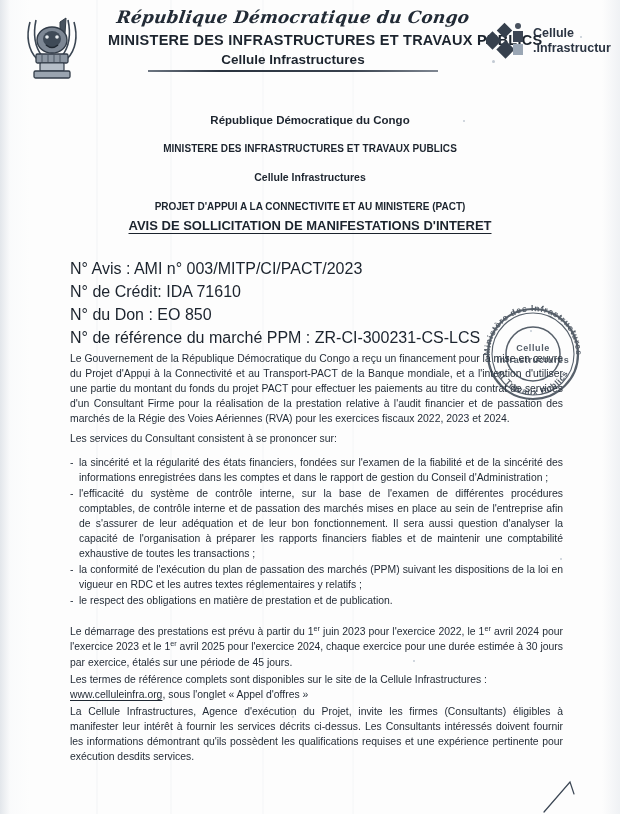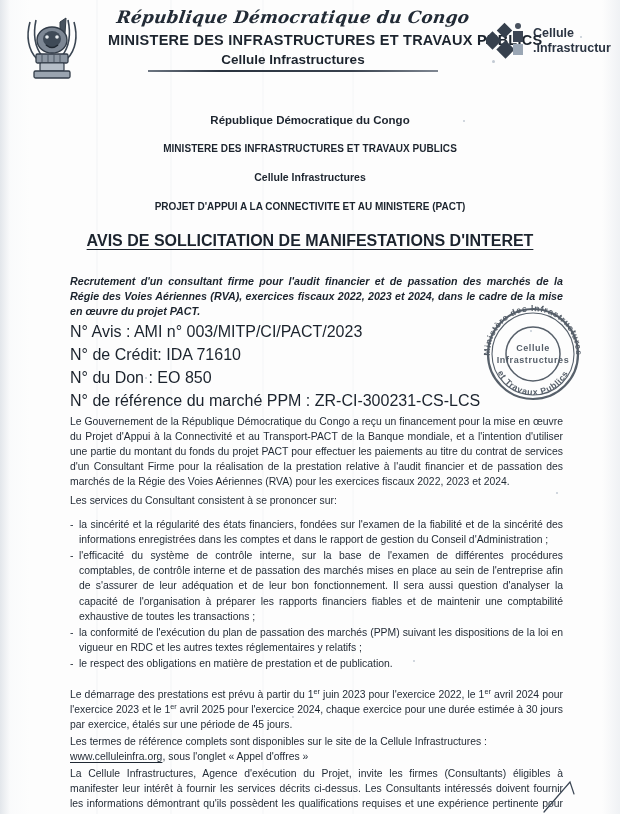--- a/index.html
+++ b/index.html
@@ -136,22 +136,22 @@
   }
   .tb-line {
     font-weight: 700;
     color: #1c242e;
   }
   .tb-1 { font-size: 11.5px; }
   .tb-2 { font-size: 10px; margin-top: 17px; letter-spacing: .05px; }
   .tb-3 { font-size: 10.5px; margin-top: 17px; }
   .tb-4 { font-size: 10px; margin-top: 18px; }
   .tb-5 {
-    font-size: 16px;
-    margin-top: 20px;
+    font-size: 13px;
+    margin-top: 6px;
     text-decoration: underline;
     text-underline-offset: 2.5px;
   }
 
   
   .body-area {
     position: relative;
     padding: 0 57px 0 70px;
     margin-top: 24px;
   }
@@ -296,21 +296,20 @@
   <div class="title-block">
     <div class="tb-line tb-1">République Démocratique du Congo</div>
     <div class="tb-line tb-2">MINISTERE DES INFRASTRUCTURES ET TRAVAUX PUBLICS</div>
     <div class="tb-line tb-3">Cellule Infrastructures</div>
     <div class="tb-line tb-4">PROJET D'APPUI A LA CONNECTIVITE ET AU MINISTERE (PACT)</div>
     <div class="tb-line tb-5">AVIS DE SOLLICITATION DE MANIFESTATIONS D'INTERET</div>
   </div>
 
   <div class="body-area">
 
-    <div class="subject">Recrutement d'un consultant firme pour l'audit financier et de passation des marchés de la Régie des Voies Aériennes (RVA), exercices fiscaux 2022, 2023 et 2024, dans le cadre de la mise en œuvre du projet PACT.</div>
 
     <div class="refs">
       <div>N° Avis : AMI n° 003/MITP/CI/PACT/2023</div>
       <div>N° de Crédit: IDA 71610</div>
       <div>N° du Don : EO 850</div>
       <div>N° de référence du marché PPM : ZR-CI-300231-CS-LCS</div>
     </div>
 
     <div class="para">Le Gouvernement de la République Démocratique du Congo a reçu un financement pour la mise en œuvre du Projet d'Appui à la Connectivité et au Transport-PACT de la Banque mondiale, et a l'intention d'utiliser une partie du montant du fonds du projet PACT pour effectuer les paiements au titre du contrat de services d'un Consultant Firme pour la réalisation de la prestation relative à l'audit financier et de passation des marchés de la Régie des Voies Aériennes  (RVA) pour les exercices fiscaux 2022,  2023 et 2024.</div>
 

